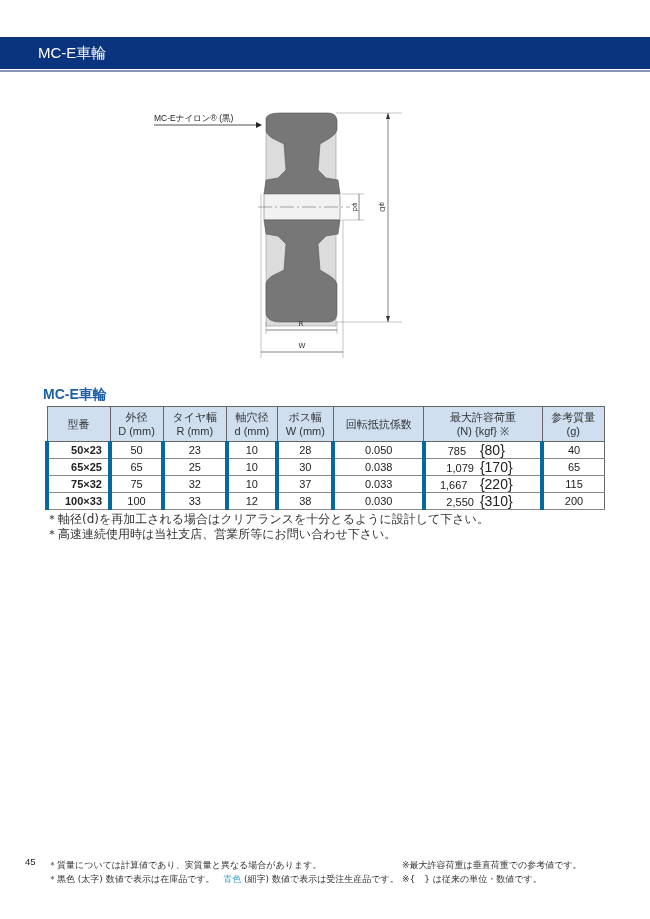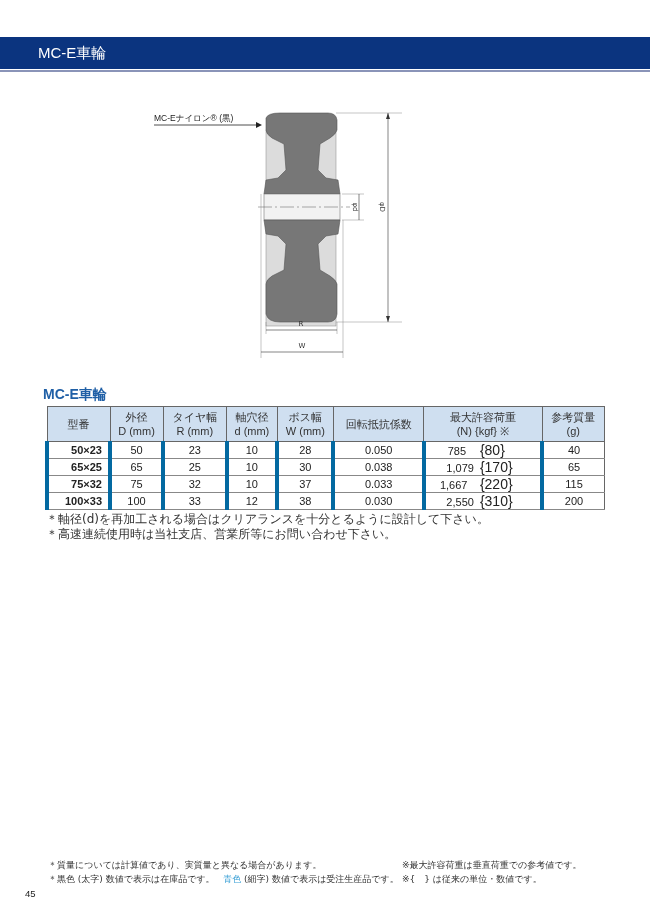--- a/index.html
+++ b/index.html
@@ -12,21 +12,21 @@
   table.spec{position:absolute;left:45px;top:406px;width:560px;border-collapse:collapse;font-family:"Liberation Sans",sans-serif;font-size:11px;}
   table.spec th{background:#cfdff0;font-weight:normal;color:#333;border:1px solid #666;padding:2px 2px;line-height:14px;height:30px;}
   table.spec td{border-left:4px solid #0369a1;border-right:1px solid #666;border-bottom:1px solid #888;text-align:center;height:14px;padding:0 2px;color:#222;}
   table.spec td.model{font-weight:bold;text-align:right;padding-right:6px;}
   table.spec td.load{text-align:left;padding-left:14px;}
   table.spec{border:1.5px solid #444;}
   .kgf{font-size:14px;margin-left:6px;}
   .note{position:absolute;left:46px;font-size:12px;color:#333;}
   .foot{position:absolute;font-size:9px;color:#333;}
   .blue{color:#3aa0d6;}
-  .page-num{position:absolute;left:25px;top:888px;font-size:9.5px;color:#222;font-family:"Liberation Sans",sans-serif;}
+  .page-num{position:absolute;left:25px;top:856px;font-size:9.5px;color:#222;font-family:"Liberation Sans",sans-serif;}
 </style>
 </head>
 <body>
 
 <div class="header-band"></div>
 <div class="header-line"></div>
 <div class="header-title">MC-E車輪</div>
 
 <svg class="diagram" viewBox="0 0 280 270">
   <text x="14" y="21" font-size="8.5" font-family="Liberation Sans, sans-serif" fill="#222">MC-Eナイロン® (黒)</text>

